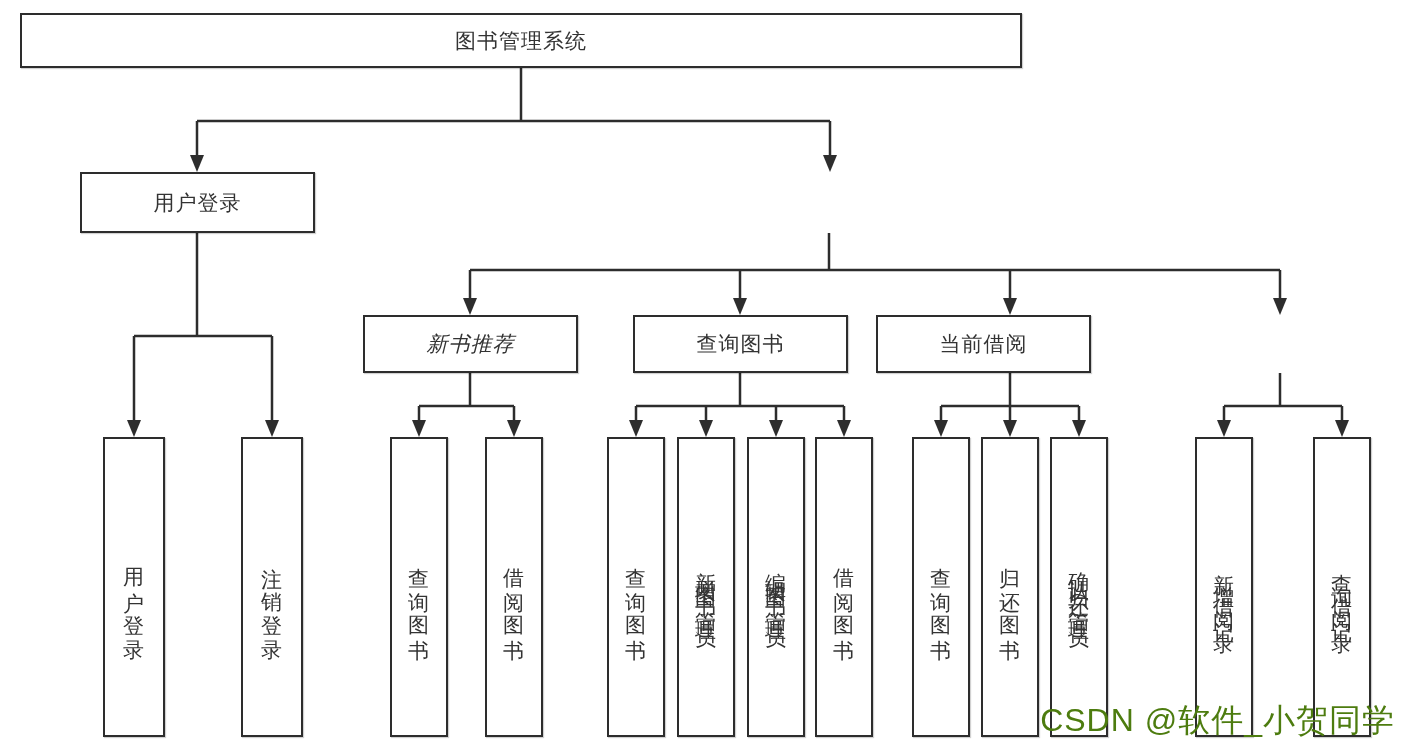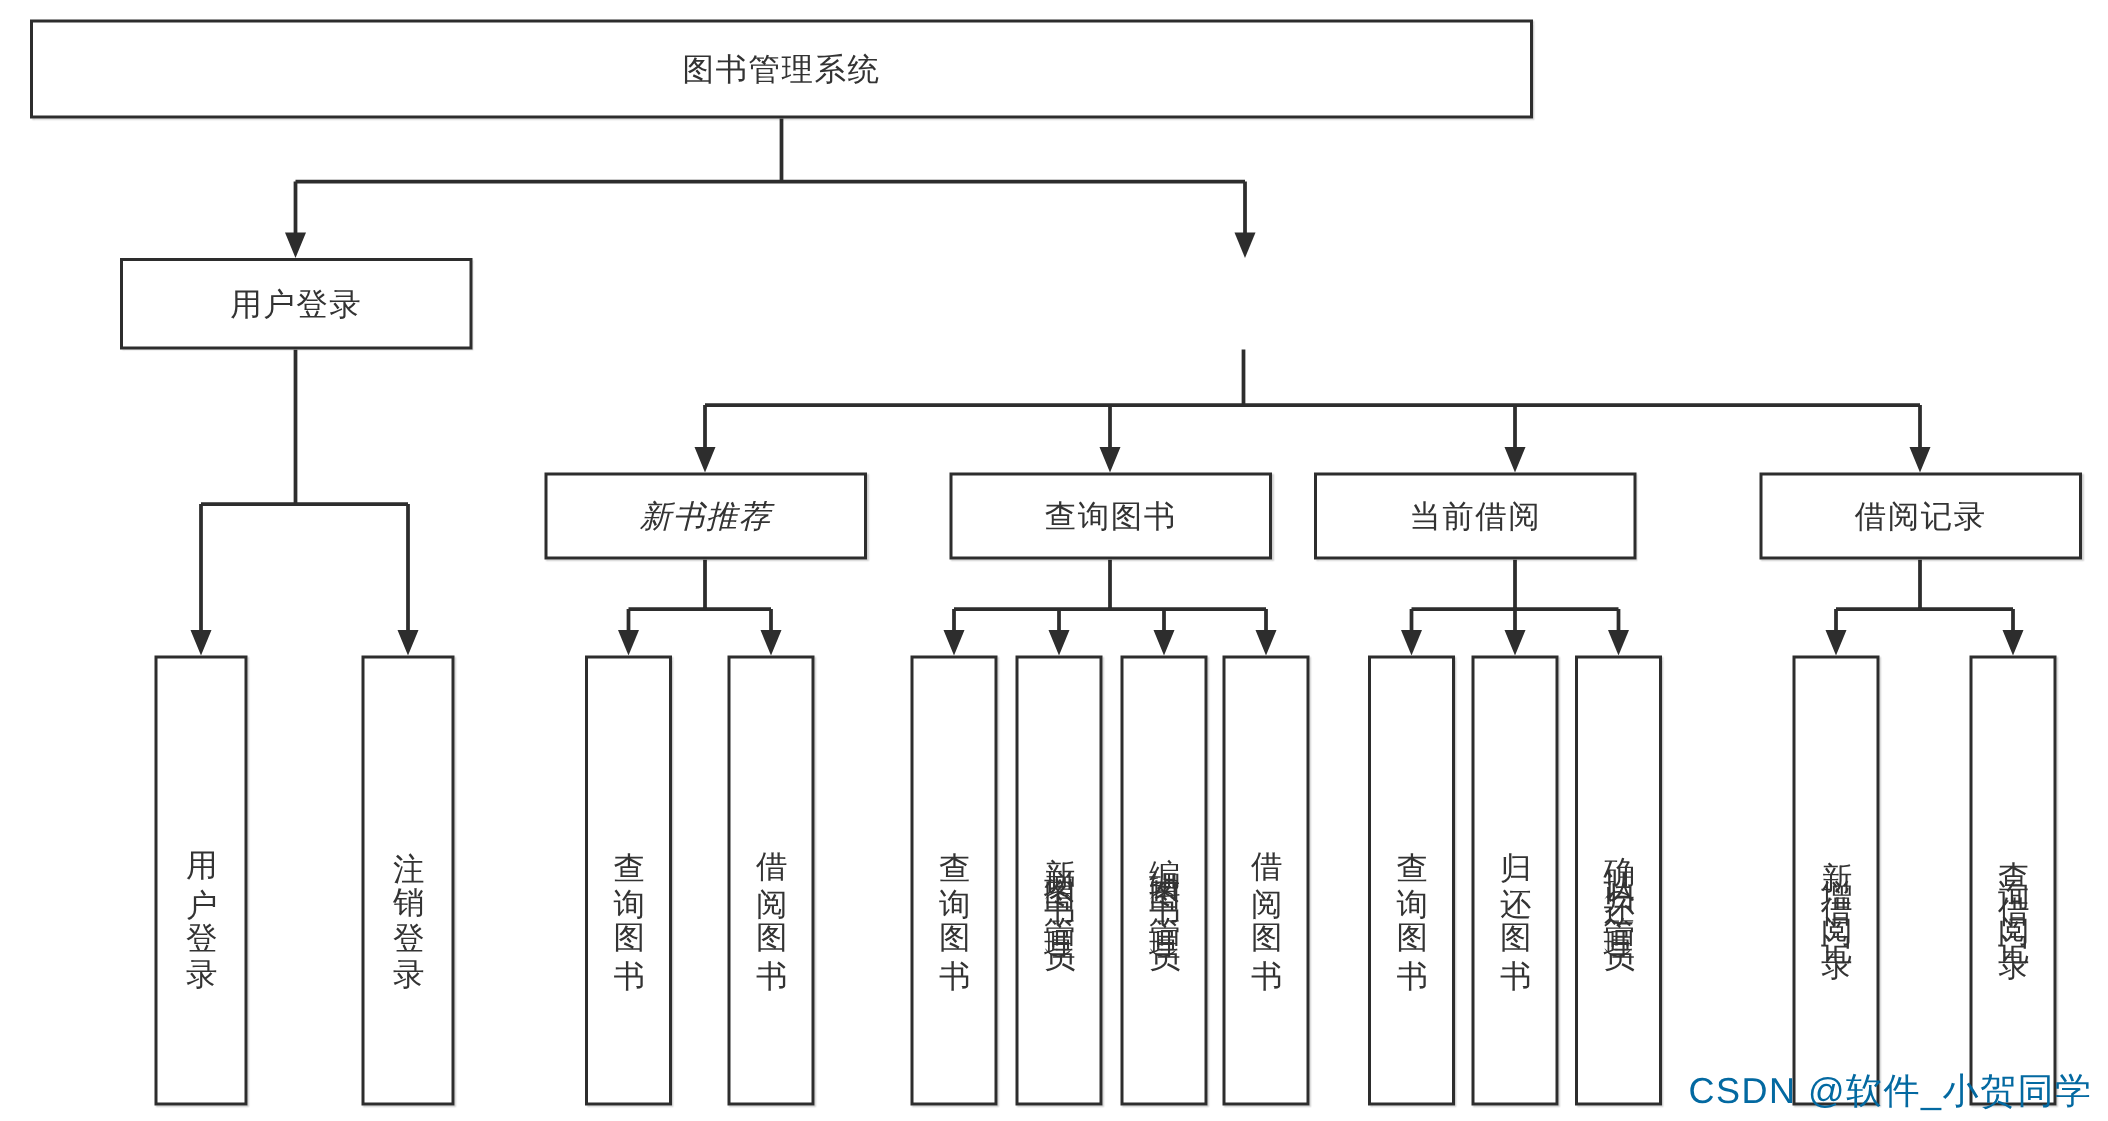--- a/index.html
+++ b/index.html
@@ -27,22 +27,22 @@
     font-size:21px;
     line-height:1.1;
     white-space:nowrap;
   }
   .ls4 { letter-spacing:24px; margin-bottom:-24px; }
   .ls6 { letter-spacing:12px; margin-bottom:-12px; }
   .ls9 { letter-spacing:8px;  margin-bottom:-8px; }
   .watermark {
     position:absolute;
     right:10px; bottom:4px;
-    font-size:24px;
-    color:#0369a1;
+    font-size:32px;
+    color:#4d7c0f;
     letter-spacing:1px;
     white-space:nowrap;
   }
 </style>
 </head>
 <body>
 
 <div class="canvas">
 
   <svg class="connectors" viewBox="0 0 1405 747">
@@ -78,39 +78,36 @@
       <polygon points="769,420 783,420 776,437"></polygon>
       <polygon points="837,420 851,420 844,437"></polygon>
       <polygon points="934,420 948,420 941,437"></polygon>
       <polygon points="1003,420 1017,420 1010,437"></polygon>
       <polygon points="1072,420 1086,420 1079,437"></polygon>
       <polygon points="1217,420 1231,420 1224,437"></polygon>
       <polygon points="1335,420 1349,420 1342,437"></polygon>
     </g>
   </svg>
 
-  <div class="box" style="left:20px;top:13px;width:1002px;height:66px;text-align:right;">
+  <div class="box" style="left:20px;top:13px;width:1002px;height:55px;text-align:right;">
     <span class="h-label">图书管理系统</span>
   </div>
 
   <div class="box" style="left:80px;top:172px;width:235px;height:61px;">
     <span class="h-label">用户登录</span>
   </div>
 
   <div class="box" style="left:363px;top:315px;width:215px;height:58px;font-style:italic;">
     <span class="h-label">新书推荐</span>
   </div>
   <div class="box" style="left:633px;top:315px;width:215px;height:58px;">
     <span class="h-label">查询图书</span>
   </div>
   <div class="box" style="left:876px;top:315px;width:215px;height:58px;">
     <span class="h-label">当前借阅</span>
-  </div>
-  <div class="box" style="left:1173px;top:315px;width:215px;height:58px;">
-    <span class="h-label">借阅记录</span>
   </div>
 
   <div class="box" style="left:103px;top:437px;width:62px;height:300px;">
     <span class="v-label ls4">用户登录</span>
   </div>
   <div class="box" style="left:241px;top:437px;width:62px;height:300px;">
     <span class="v-label ls4">注销登录</span>
   </div>
 
   <div class="box" style="left:390px;top:437px;width:58px;height:300px;">

